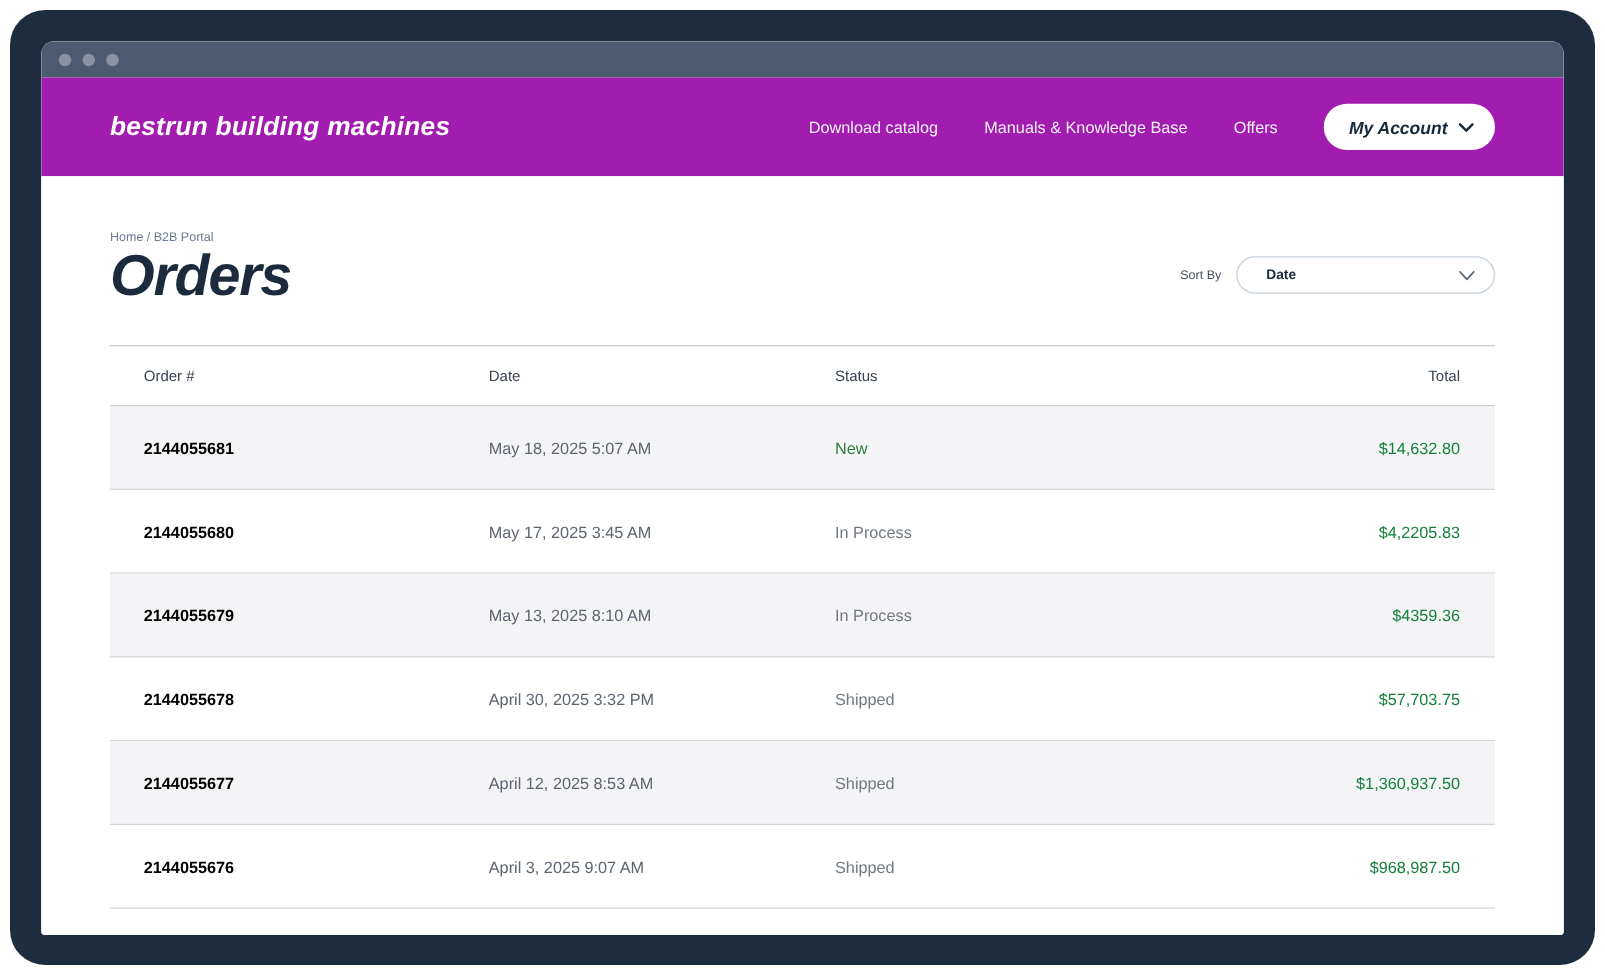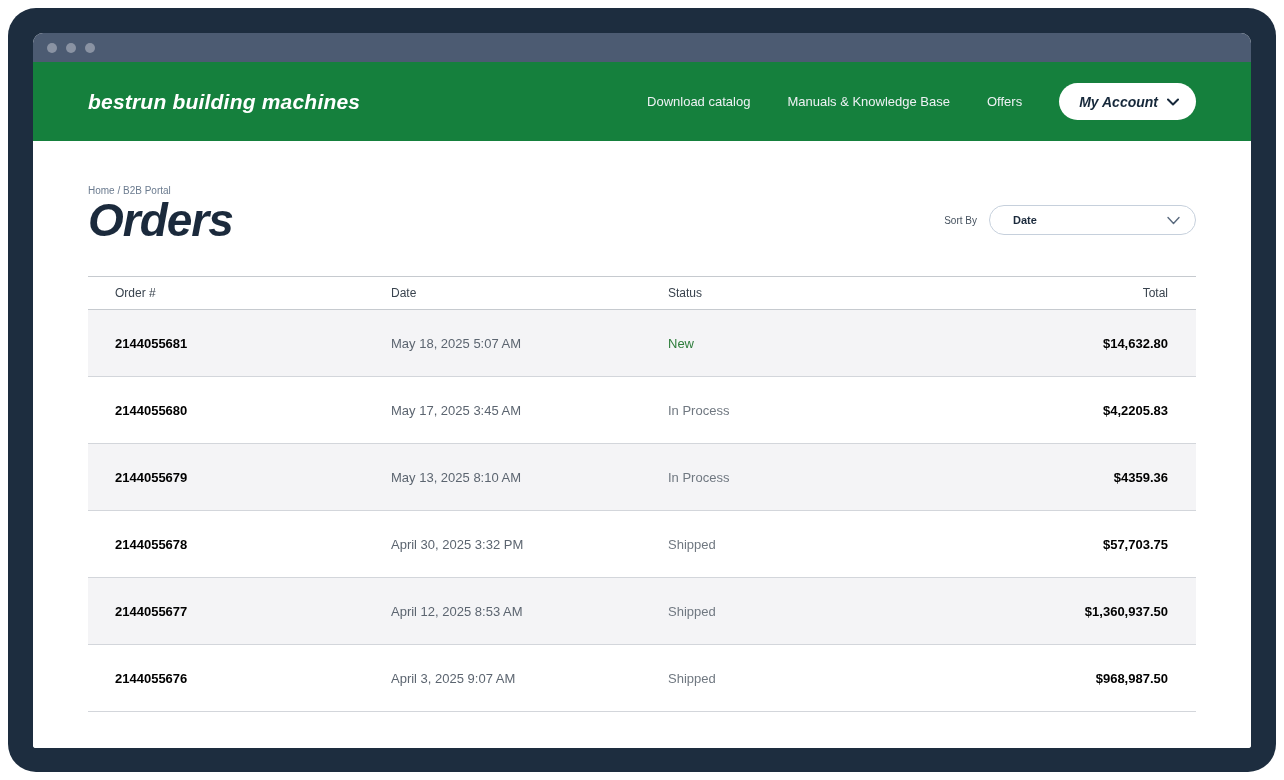--- a/index.html
+++ b/index.html
@@ -19,21 +19,21 @@
     display:flex; flex-direction:column;
   }
   
   .titlebar {
     flex:0 0 29px; background:#4c5b72; display:flex; align-items:center;
     padding-left:14px; gap:9px;
   }
   .dot { width:10px; height:10px; border-radius:50%; background:#8a93a3; }
   
   .site-header {
-    flex:0 0 79px; background:#15803d; display:flex; align-items:center;
+    flex:0 0 79px; background:#a21caf; display:flex; align-items:center;
     padding:0 55px;
   }
   .logo {
     color:#ffffff; font-weight:bold; font-style:italic; font-size:21px;
     letter-spacing:0.2px; white-space:nowrap;
   }
   .nav { margin-left:auto; display:flex; align-items:center; gap:37px; }
   .nav-item { color:#eef1f4; font-size:13px; cursor:pointer; white-space:nowrap; }
   .account-btn {
     background:#ffffff; color:#16283a; border:none; border-radius:19px;
@@ -57,35 +57,35 @@
     border-radius:16px; display:flex; align-items:center;
     justify-content:space-between; padding:0 15px 0 23px; cursor:pointer;
   }
   .sort-value { font-size:11px; font-weight:bold; color:#1b2a3c; }
   
   .orders-table { margin-top:32px; }
   .t-head, .t-row {
     display:grid; grid-template-columns:276px 277px 300px 1fr; align-items:center;
   }
   .t-head {
-    height:34px; border-top:1px solid #c6cacf; border-bottom:1px solid #c6cacf;
+    height:49px; border-top:1px solid #c6cacf; border-bottom:1px solid #c6cacf;
     color:#39434e; font-size:12px;
   }
   .t-row {
     height:67px; border-bottom:1px solid #d3d6db; font-size:13px; cursor:pointer;
   }
   .t-row:nth-child(odd) { background:#f4f4f6; }
   .c1 { padding-left:27px; }
   .c2 { padding-left:27px; }
   .c3 { padding-left:27px; }
   .c4 { text-align:right; padding-right:28px; }
   .t-row .c1 { font-weight:bold; color:#000000; }
   .t-row .c2 { color:#5c6570; }
   .t-row .c3 { color:#707881; }
-  .t-row .c4 { font-weight:bold; color:#000000; }
+  .t-row .c4 { font-weight:normal; color:#15803d; }
   .t-row .c3.status-new { color:#2e7d3c; }
 </style>
 </head>
 <body>
 
 <div class="frame">
   <div class="window">
 
     <div class="titlebar">
       <span class="dot"></span>

